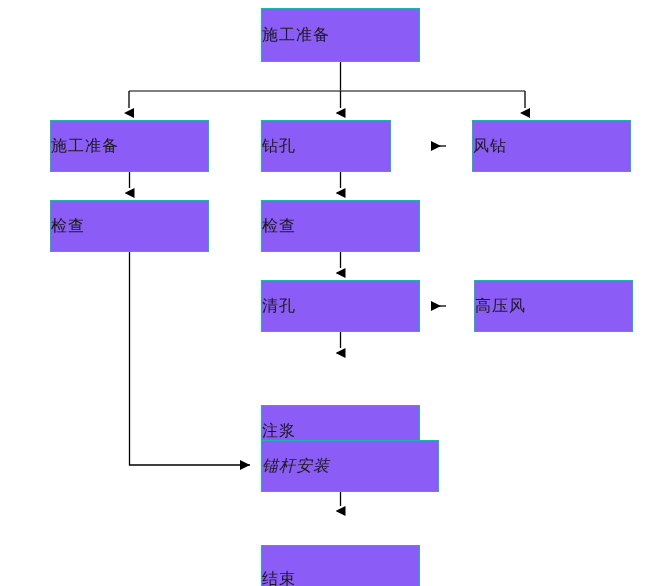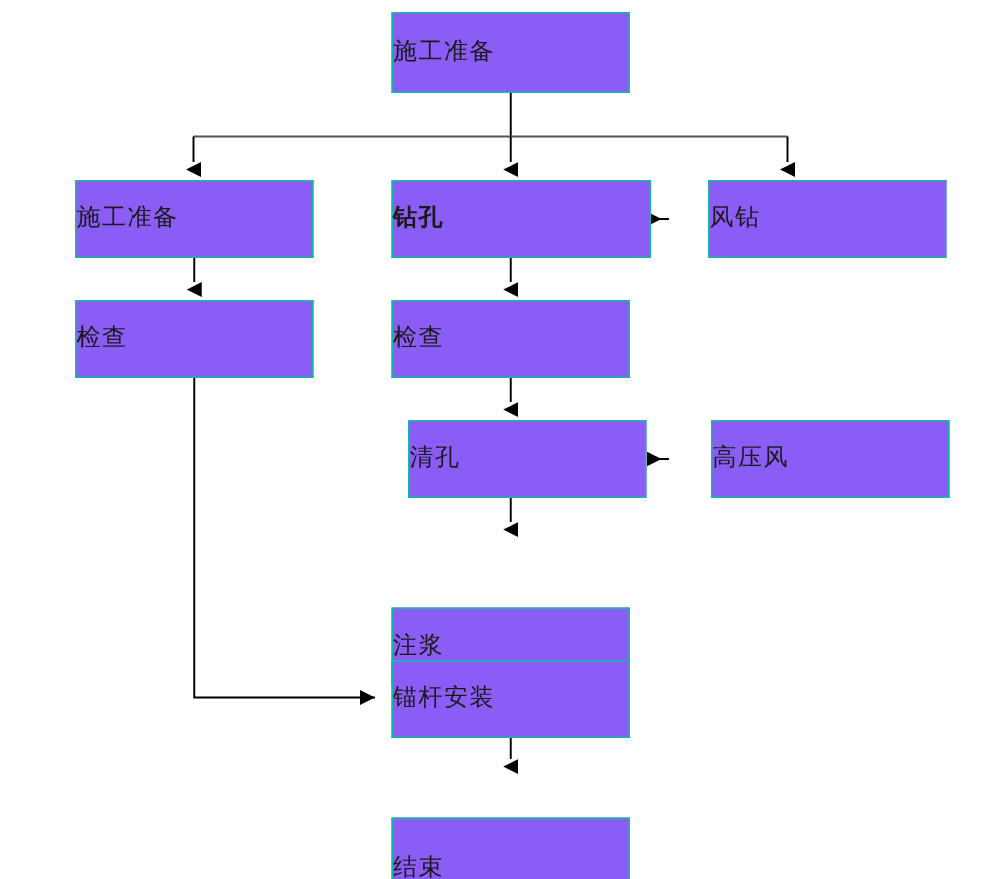--- a/index.html
+++ b/index.html
@@ -92,49 +92,49 @@
   </svg>
 
   <div class="node" style="left:261px; top:8px; width:159px; height:54px;">
     <span class="node-label">施工准备</span>
   </div>
 
   <div class="node" style="left:50px; top:120px; width:159px; height:52px;">
     <span class="node-label">施工准备</span>
   </div>
 
-  <div class="node" style="left:261px; top:120px; width:173px; height:52px;font-weight:bold;">
+  <div class="node" style="left:261px; top:120px; width:130px; height:52px;">
     <span class="node-label">钻孔</span>
   </div>
 
   <div class="node" style="left:472px; top:120px; width:159px; height:52px;">
     <span class="node-label">风钻</span>
   </div>
 
   <div class="node" style="left:50px; top:200px; width:159px; height:52px;">
     <span class="node-label">检查</span>
   </div>
 
   <div class="node" style="left:261px; top:200px; width:159px; height:52px;">
     <span class="node-label">检查</span>
   </div>
 
-  <div class="node" style="left:272px; top:280px; width:159px; height:52px;">
+  <div class="node" style="left:261px; top:280px; width:159px; height:52px;">
     <span class="node-label">清孔</span>
   </div>
 
   <div class="node" style="left:446px; top:280px; width:159px; height:52px;margin-left:28px;">
     <span class="node-label">高压风</span>
   </div>
 
   <div class="node" style="left:261px; top:360px; width:159px; height:52px;margin-top:45px;">
     <span class="node-label">注浆</span>
   </div>
 
-  <div class="node" style="left:261px; top:440px; width:159px; height:52px;">
+  <div class="node" style="left:261px; top:440px; width:178px; height:52px;font-style:italic;">
     <span class="node-label">锚杆安装</span>
   </div>
 
   <div class="node" style="left:261px; top:545px; width:159px; height:68px;">
     <span class="node-label">结束</span>
   </div>
 
 </div>
 
 </body></html>

